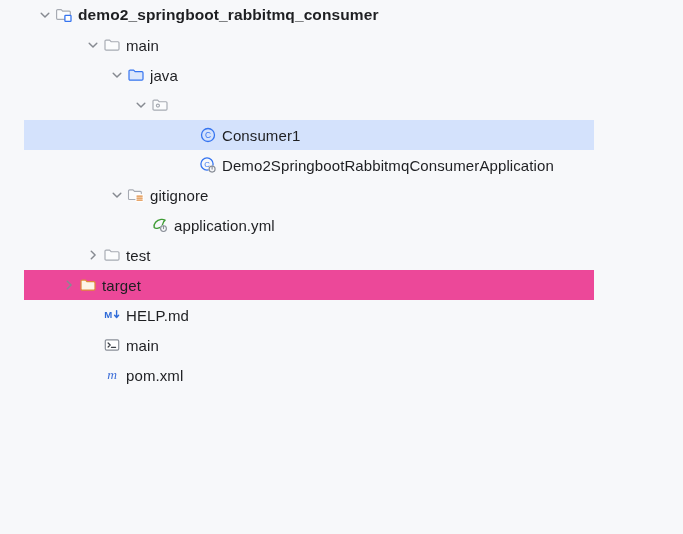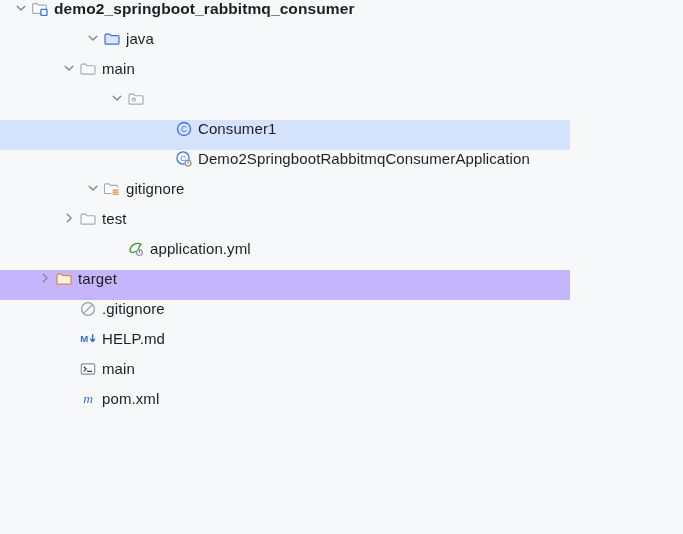--- a/index.html
+++ b/index.html
@@ -4,26 +4,26 @@
 <style>
   html,body{margin:0;padding:0;}
   body{
     width:683px;height:534px;overflow:hidden;
     background:#f7f8fa;
     font-family:"Liberation Sans","DejaVu Sans",sans-serif;
     -webkit-font-smoothing:antialiased;
   }
   #tree{width:683px;height:534px;position:relative;}
   .row{
-    height:30px;display:flex;
+    height:30px;display:flex;align-items:center;
     width:570px;box-sizing:border-box;position:relative;
-    font-size:15px;color:#1e1f22;white-space:nowrap;
+    font-size:15px;color:#1e1f22;white-space:nowrap;margin-left:24px;
   }
   .row.selected{background:#d4e2fc;}
-  .row.marked{background:#c4b5fd;}
+  .row.marked{background:#ec4899;}
   .row.bold .label{font-weight:bold;font-size:15.5px;}
   .twisty{
     width:16px;height:16px;flex:0 0 16px;
     display:flex;align-items:center;justify-content:center;
     margin-right:2px;
   }
   .twisty svg{display:block;}
   .ico{
     width:18px;height:18px;flex:0 0 18px;
     display:flex;align-items:center;justify-content:center;
@@ -46,46 +46,46 @@
       </span>
       <span class="ico">
         <svg xmlns="http://www.w3.org/2000/svg" width="18" height="18" viewBox="0 0 18 18">
           <path d="M1.6 4.6 a1.05 1.05 0 0 1 1.05-1.05 H6.2 l1.45 1.55 H14.3 a1.05 1.05 0 0 1 1.05 1.05 V12.3 a1.05 1.05 0 0 1 -1.05 1.05 H2.65 A1.05 1.05 0 0 1 1.6 12.3 Z" fill="#fbfcfd" stroke="#a6aab2" stroke-width="1.15" stroke-linejoin="round"></path>
           <rect x="9.9" y="9.3" width="6.1" height="6.1" rx="0.7" fill="#ffffff" stroke="#3574f0" stroke-width="1.3"></rect>
         </svg>
       </span>
       <span class="label">demo2_springboot_rabbitmq_consumer</span>
     </div>
     <div class="row">
+      <div class="spacer" style="width: 61px;"></div>
+      <span class="twisty">
+        <svg xmlns="http://www.w3.org/2000/svg" width="16" height="16" viewBox="0 0 16 16">
+          <path d="M4.2 6.3 L8 10.1 L11.8 6.3" fill="none" stroke="#868a91" stroke-width="1.45" stroke-linecap="round" stroke-linejoin="round"></path>
+        </svg>
+      </span>
+      <span class="ico">
+        <svg xmlns="http://www.w3.org/2000/svg" width="18" height="18" viewBox="0 0 18 18">
+          <path d="M2 5.2 a1.1 1.1 0 0 1 1.1-1.1 H6.6 l1.5 1.6 H14.9 a1.1 1.1 0 0 1 1.1 1.1 V13 a1.1 1.1 0 0 1 -1.1 1.1 H3.1 A1.1 1.1 0 0 1 2 13 Z" fill="#fbfcfd" stroke="#a6aab2" stroke-width="1.15" stroke-linejoin="round"></path>
+        </svg>
+      </span>
+      <span class="label">main</span>
+    </div>
+    <div class="row">
       <div class="spacer" style="width: 85px;"></div>
       <span class="twisty">
         <svg xmlns="http://www.w3.org/2000/svg" width="16" height="16" viewBox="0 0 16 16">
           <path d="M4.2 6.3 L8 10.1 L11.8 6.3" fill="none" stroke="#868a91" stroke-width="1.45" stroke-linecap="round" stroke-linejoin="round"></path>
         </svg>
       </span>
       <span class="ico">
         <svg xmlns="http://www.w3.org/2000/svg" width="18" height="18" viewBox="0 0 18 18">
           <path d="M2 5.2 a1.1 1.1 0 0 1 1.1-1.1 H6.6 l1.5 1.6 H14.9 a1.1 1.1 0 0 1 1.1 1.1 V13 a1.1 1.1 0 0 1 -1.1 1.1 H3.1 A1.1 1.1 0 0 1 2 13 Z" fill="#dce7fb" stroke="#3574f0" stroke-width="1.2" stroke-linejoin="round"></path>
         </svg>
       </span>
       <span class="label">java</span>
-    </div>
-    <div class="row">
-      <div class="spacer" style="width: 61px;"></div>
-      <span class="twisty">
-        <svg xmlns="http://www.w3.org/2000/svg" width="16" height="16" viewBox="0 0 16 16">
-          <path d="M4.2 6.3 L8 10.1 L11.8 6.3" fill="none" stroke="#868a91" stroke-width="1.45" stroke-linecap="round" stroke-linejoin="round"></path>
-        </svg>
-      </span>
-      <span class="ico">
-        <svg xmlns="http://www.w3.org/2000/svg" width="18" height="18" viewBox="0 0 18 18">
-          <path d="M2 5.2 a1.1 1.1 0 0 1 1.1-1.1 H6.6 l1.5 1.6 H14.9 a1.1 1.1 0 0 1 1.1 1.1 V13 a1.1 1.1 0 0 1 -1.1 1.1 H3.1 A1.1 1.1 0 0 1 2 13 Z" fill="#fbfcfd" stroke="#a6aab2" stroke-width="1.15" stroke-linejoin="round"></path>
-        </svg>
-      </span>
-      <span class="label">main</span>
     </div>
     <div class="row">
       <div class="spacer" style="width: 109px;"></div>
       <span class="twisty">
         <svg xmlns="http://www.w3.org/2000/svg" width="16" height="16" viewBox="0 0 16 16">
           <path d="M4.2 6.3 L8 10.1 L11.8 6.3" fill="none" stroke="#868a91" stroke-width="1.45" stroke-linecap="round" stroke-linejoin="round"></path>
         </svg>
       </span>
       <span class="ico">
         <svg xmlns="http://www.w3.org/2000/svg" width="18" height="18" viewBox="0 0 18 18">
@@ -133,70 +133,59 @@
           <g stroke="#e08a3c" stroke-width="1.35" stroke-linecap="round">
             <line x1="10" y1="10.1" x2="15.2" y2="10.1"></line>
             <line x1="10" y1="12.1" x2="15.2" y2="12.1"></line>
             <line x1="10" y1="14.1" x2="15.2" y2="14.1"></line>
           </g>
         </svg>
       </span>
       <span class="label">gitignore</span>
     </div>
     <div class="row">
-      <div class="spacer" style="width: 61px;"></div>
-      <span class="twisty">
-        <svg xmlns="http://www.w3.org/2000/svg" width="16" height="16" viewBox="0 0 16 16">
-          <path d="M6.3 4.2 L10.1 8 L6.3 11.8" fill="none" stroke="#868a91" stroke-width="1.45" stroke-linecap="round" stroke-linejoin="round"></path>
-        </svg>
-      </span>
-      <span class="ico">
-        <svg xmlns="http://www.w3.org/2000/svg" width="18" height="18" viewBox="0 0 18 18">
-          <path d="M2 5.2 a1.1 1.1 0 0 1 1.1-1.1 H6.6 l1.5 1.6 H14.9 a1.1 1.1 0 0 1 1.1 1.1 V13 a1.1 1.1 0 0 1 -1.1 1.1 H3.1 A1.1 1.1 0 0 1 2 13 Z" fill="#fbfcfd" stroke="#a6aab2" stroke-width="1.15" stroke-linejoin="round"></path>
-        </svg>
-      </span>
-      <span class="label">test</span>
-    </div>
-    <div class="row">
       <div class="spacer" style="width: 109px;"></div>
       <span class="twisty"></span>
       <span class="ico">
         <svg xmlns="http://www.w3.org/2000/svg" width="18" height="18" viewBox="0 0 18 18">
           <path d="M3.2 11.6 C2.4 7.6 5.4 4.1 10.1 3.4 C11.6 3.2 13 3.5 14.1 4.1 C12.9 5.0 12.3 6.2 11.9 7.6 C11.3 9.9 9.6 11.6 7.0 12.2 C5.4 12.6 4.0 12.4 3.2 11.6 Z" fill="none" stroke="#3f9c35" stroke-width="1.35" stroke-linejoin="round"></path>
           <circle cx="12.5" cy="12.6" r="3.5" fill="#f7f8fa"></circle>
           <circle cx="12.5" cy="12.6" r="2.9" fill="none" stroke="#8a8f98" stroke-width="1.15"></circle>
           <line x1="12.5" y1="10" x2="12.5" y2="12.6" stroke="#8a8f98" stroke-width="1.15" stroke-linecap="round"></line>
         </svg>
       </span>
       <span class="label">application.yml</span>
     </div>
+    <div class="row">
+      <div class="spacer" style="width: 61px;"></div>
+      <span class="twisty">
+        <svg xmlns="http://www.w3.org/2000/svg" width="16" height="16" viewBox="0 0 16 16">
+          <path d="M6.3 4.2 L10.1 8 L6.3 11.8" fill="none" stroke="#868a91" stroke-width="1.45" stroke-linecap="round" stroke-linejoin="round"></path>
+        </svg>
+      </span>
+      <span class="ico">
+        <svg xmlns="http://www.w3.org/2000/svg" width="18" height="18" viewBox="0 0 18 18">
+          <path d="M2 5.2 a1.1 1.1 0 0 1 1.1-1.1 H6.6 l1.5 1.6 H14.9 a1.1 1.1 0 0 1 1.1 1.1 V13 a1.1 1.1 0 0 1 -1.1 1.1 H3.1 A1.1 1.1 0 0 1 2 13 Z" fill="#fbfcfd" stroke="#a6aab2" stroke-width="1.15" stroke-linejoin="round"></path>
+        </svg>
+      </span>
+      <span class="label">test</span>
+    </div>
     <div class="row marked">
       <div class="spacer" style="width: 37px;"></div>
       <span class="twisty">
         <svg xmlns="http://www.w3.org/2000/svg" width="16" height="16" viewBox="0 0 16 16">
           <path d="M6.3 4.2 L10.1 8 L6.3 11.8" fill="none" stroke="#868a91" stroke-width="1.45" stroke-linecap="round" stroke-linejoin="round"></path>
         </svg>
       </span>
       <span class="ico">
         <svg xmlns="http://www.w3.org/2000/svg" width="18" height="18" viewBox="0 0 18 18">
           <path d="M2 5.2 a1.1 1.1 0 0 1 1.1-1.1 H6.6 l1.5 1.6 H14.9 a1.1 1.1 0 0 1 1.1 1.1 V13 a1.1 1.1 0 0 1 -1.1 1.1 H3.1 A1.1 1.1 0 0 1 2 13 Z" fill="#fdf4e7" stroke="#e08a3c" stroke-width="1.25" stroke-linejoin="round"></path>
         </svg>
       </span>
       <span class="label">target</span>
-    </div>
-    <div class="row">
-      <div class="spacer" style="width: 61px;"></div>
-      <span class="twisty"></span>
-      <span class="ico">
-        <svg xmlns="http://www.w3.org/2000/svg" width="18" height="18" viewBox="0 0 18 18">
-          <circle cx="9" cy="9" r="6.4" fill="none" stroke="#9aa0a8" stroke-width="1.3"></circle>
-          <line x1="4.6" y1="13.4" x2="13.4" y2="4.6" stroke="#9aa0a8" stroke-width="1.3" stroke-linecap="round"></line>
-        </svg>
-      </span>
-      <span class="label">.gitignore</span>
     </div>
     <div class="row">
       <div class="spacer" style="width: 61px;"></div>
       <span class="twisty"></span>
       <span class="ico">
         <svg xmlns="http://www.w3.org/2000/svg" width="18" height="18" viewBox="0 0 18 18">
           <text x="1.2" y="12.2" font-family="Liberation Sans, sans-serif" font-size="9.6" font-weight="bold" fill="#2f6bd8">M</text>
           <path d="M13.6 4.6 V11.4 M11.6 9.3 L13.6 11.6 L15.6 9.3" fill="none" stroke="#2f6bd8" stroke-width="1.4" stroke-linecap="round" stroke-linejoin="round"></path>
         </svg>
       </span>

